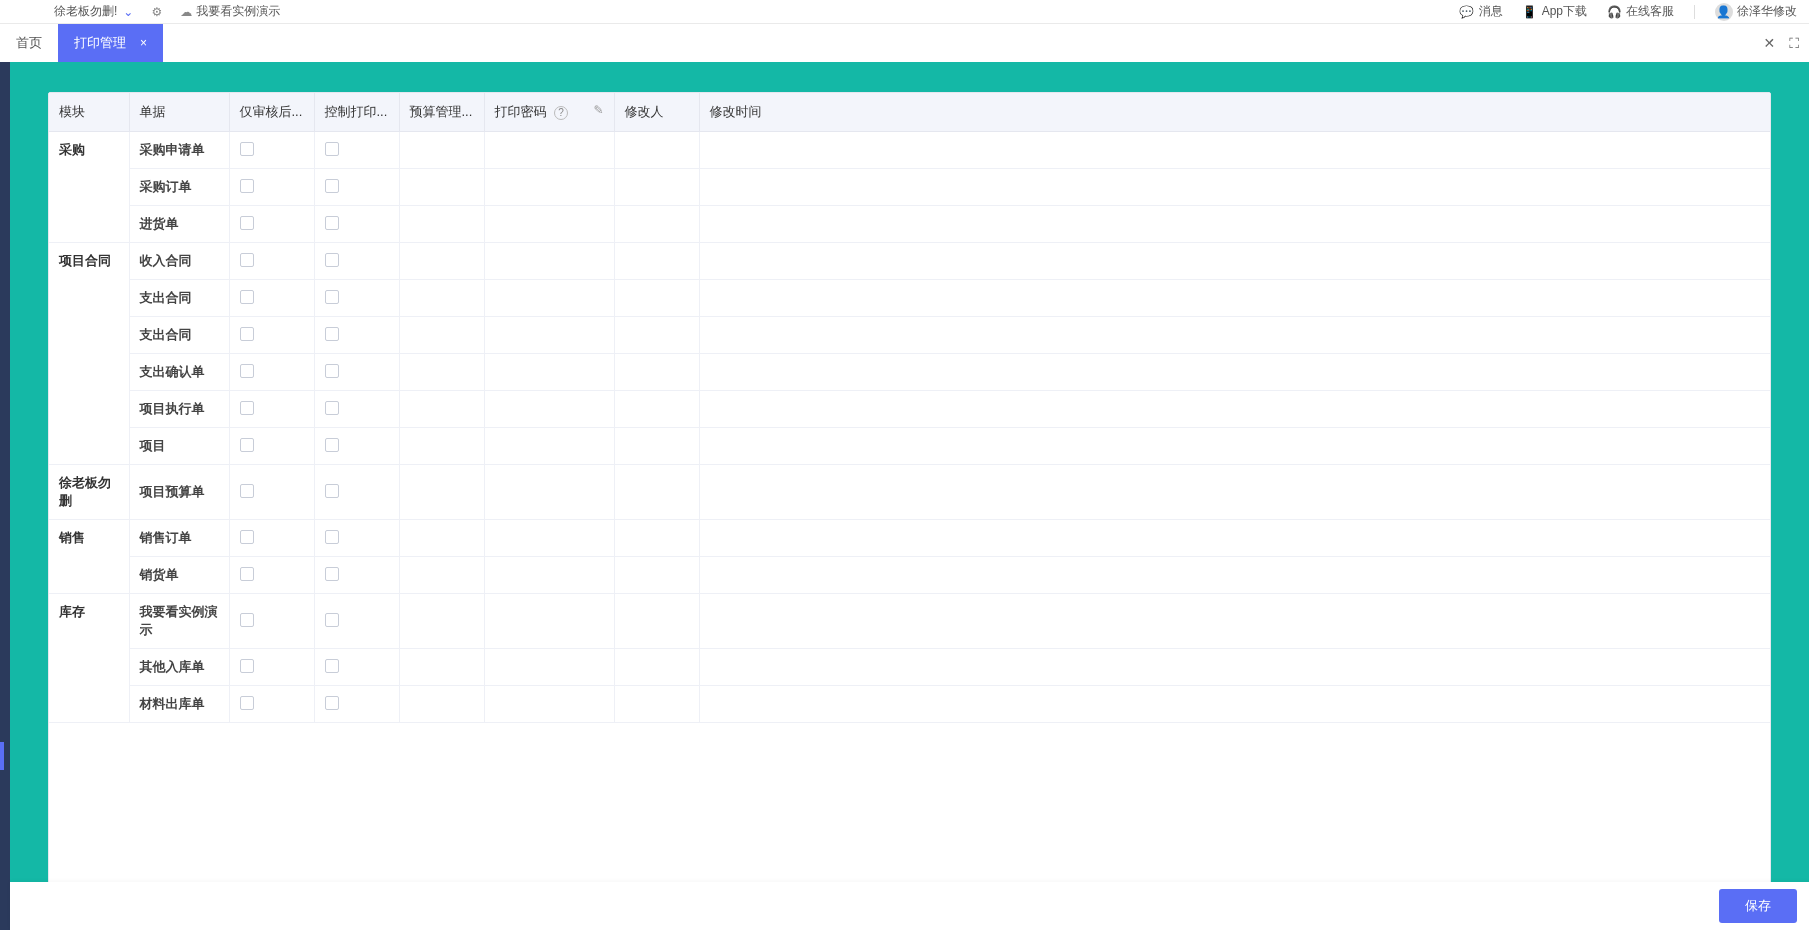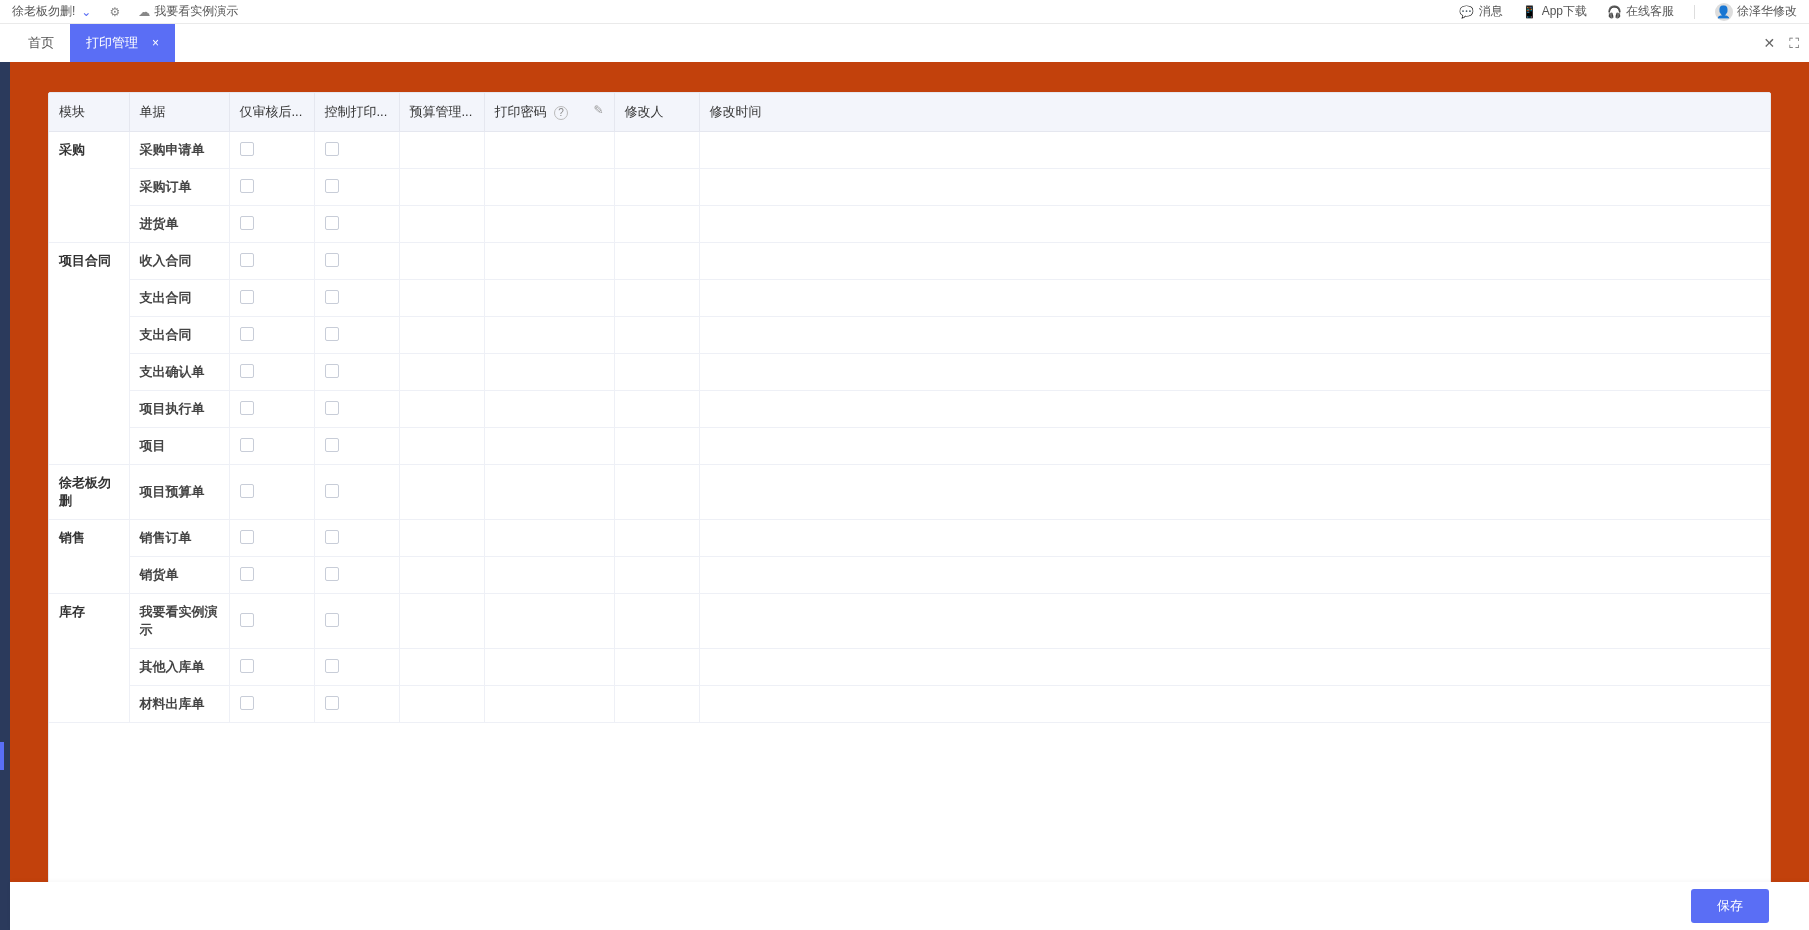--- a/index.html
+++ b/index.html
@@ -1,65 +1,65 @@
 <!DOCTYPE html>
 <html><head>
   <meta charset="utf-8">
   <style>
     * { box-sizing: border-box; margin: 0; padding: 0; }
     body { font-family: "Microsoft YaHei", -apple-system, sans-serif; font-size: 13px; color: #333; background: #f5f6fa; overflow: hidden; }
 
     
     .topbar { height: 24px; background: #fff; display: flex; align-items: center; padding: 0 12px; border-bottom: 1px solid #eaeaea; font-size: 12px; color: #555; }
     .topbar-left { display: flex; align-items: center; gap: 18px; flex: 1; }
-    .dropdown-title { display: flex; align-items: center; gap: 6px; cursor: pointer; }
+    .dropdown-title { display: flex; align-items: center; gap: 6px; cursor: pointer; margin-left: 42px; }
     .chevron-down { color: #5a6ef5; font-size: 12px; }
     .gear { color: #888; cursor: pointer; }
     .cloud-link { display: flex; align-items: center; gap: 4px; cursor: pointer; }
     .cloud-icon { color: #888; }
     .topbar-right { display: flex; align-items: center; gap: 20px; }
     .topbar-item { display: flex; align-items: center; gap: 4px; cursor: pointer; position: relative; }
     .badge { position: absolute; top: -6px; right: -8px; background: #ff4d4f; color: #fff; font-size: 9px; padding: 0 3px; border-radius: 6px; line-height: 11px; }
     .separator { width: 1px; height: 14px; background: #ddd; }
     .avatar { width: 18px; height: 18px; border-radius: 50%; background: #ddd; display:inline-flex; align-items:center; justify-content:center; }
 
     
-    .tabrow { height: 38px; background: #fff; display: flex; align-items: center; padding-left: 12px; position: relative; }
+    .tabrow { height: 38px; background: #fff; display: flex; align-items: center; padding-left: 0; position: relative; }
     .tab { padding: 0 16px; height: 38px; display: flex; align-items: center; cursor: pointer; color: #555; font-size: 13px; }
     .tab.active { background: #5a6ef5; color: #fff; display: flex; align-items: center; gap: 14px; }
     .tab-close { font-size: 12px; cursor: pointer; }
     .tabrow-right { position: absolute; right: 10px; display: flex; align-items: center; gap: 14px; }
     .icon-btn { cursor: pointer; color: #666; font-size: 14px; }
 
     
     .page-body { display: flex; height: calc(100vh - 62px); }
     .leftrail { width: 10px; background: #2b3a5c; position: relative; }
     .leftrail-accent { position: absolute; left: 0; bottom: 160px; width: 4px; height: 28px; background: #5a6ef5; }
 
     
-    .main { flex: 1; background: #c2410c; padding: 30px 38px 0 38px; overflow: hidden; display:flex; flex-direction:column; }
+    .main { flex: 1; background: #14b8a6; padding: 30px 38px 0 38px; overflow: hidden; display:flex; flex-direction:column; }
     .table-wrap { background: #fff; border: 1px solid #e5e7ef; border-radius: 2px; overflow: hidden; flex:1; display:flex; flex-direction:column; }
     table { width: 100%; border-collapse: collapse; table-layout: fixed; }
     thead th { background: #f3f5fb; text-align: left; padding: 10px 10px; font-weight: normal; color: #333; font-size: 13px; border-bottom: 1px solid #e5e7ef; border-right: 1px solid #e5e7ef; white-space: nowrap; overflow:hidden; text-overflow:ellipsis; }
     thead th:last-child { border-right: none; margin-left: 25px; }
     tbody td { padding: 9px 10px; border-bottom: 1px solid #eef0f6; border-right: 1px solid #eef0f6; font-size: 13px; color: #444; vertical-align: middle; }
     tbody td:last-child { border-right: none; }
     .module-cell { vertical-align: top; color: #333; }
     .cb { width: 14px; height: 14px; border: 1px solid #c8cdd8; border-radius: 2px; display: inline-block; background:#fff; cursor:pointer; }
     .help-icon { display:inline-block; width:14px;height:14px;border:1px solid #bbb;border-radius:50%;font-size:10px;line-height:12px;text-align:center;color:#888;margin-left:4px;}
     .edit-icon { color:#999; font-size:12px; float:right; cursor:pointer;}
     .tbody-scroll { overflow-y: auto; flex:1; position:relative;font-weight:bold; }
     .tbody-scroll::-webkit-scrollbar { width:8px; }
     .tbody-scroll::-webkit-scrollbar-thumb { background:#c8cdd8; border-radius:4px; }
 
     
     .col-module{width:80px}.col-doc{width:100px}.col-c1{width:85px}.col-c2{width:85px}.col-c3{width:85px}.col-c4{width:130px}.col-mod{width:85px}.col-time{}
 
     
-    .footer { position: fixed; bottom: 0; left: 10px; right: 0; height: 48px; background: #fff; display: flex; align-items: center; justify-content: flex-end; padding-right: 40px; box-shadow: 0 -1px 4px rgba(0,0,0,.04); }
+    .footer { position: fixed; bottom: 0; left: 10px; right: 0; height: 48px; background: #fff; display: flex; align-items: center; justify-content: flex-end; padding-right: 12px; box-shadow: 0 -1px 4px rgba(0,0,0,.04); }
     .btn-primary { background: #5a6ef5; color: #fff; border: none; padding: 8px 26px; font-size: 13px; border-radius: 3px; cursor: pointer; }
   </style>
 </head>
 <body>
 
 <div class="topbar">
   <div class="topbar-left">
     <div class="dropdown-title">
       <span>徐老板勿删!</span>
       <span class="chevron-down">⌄</span>

